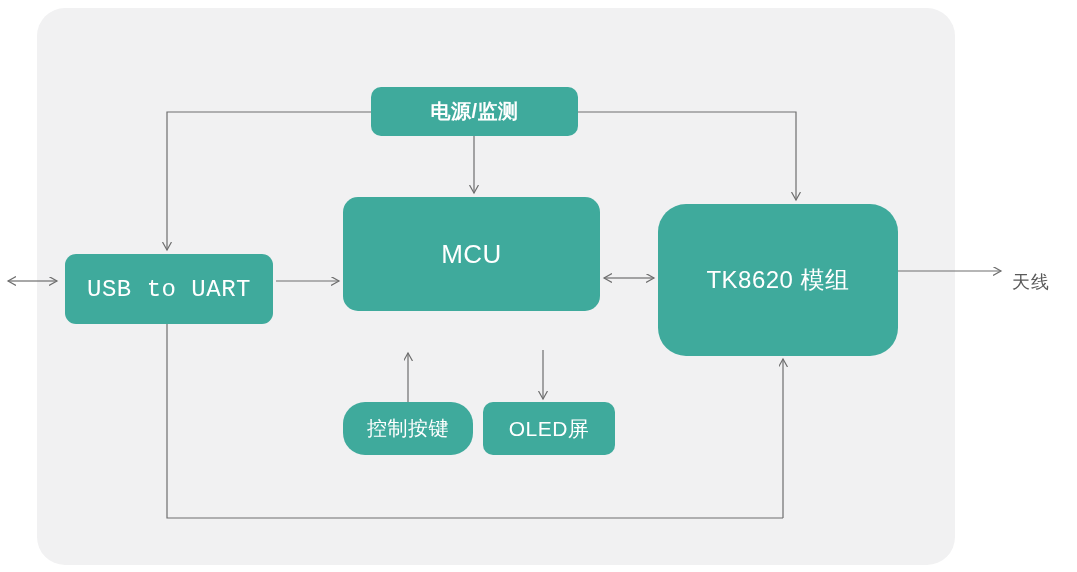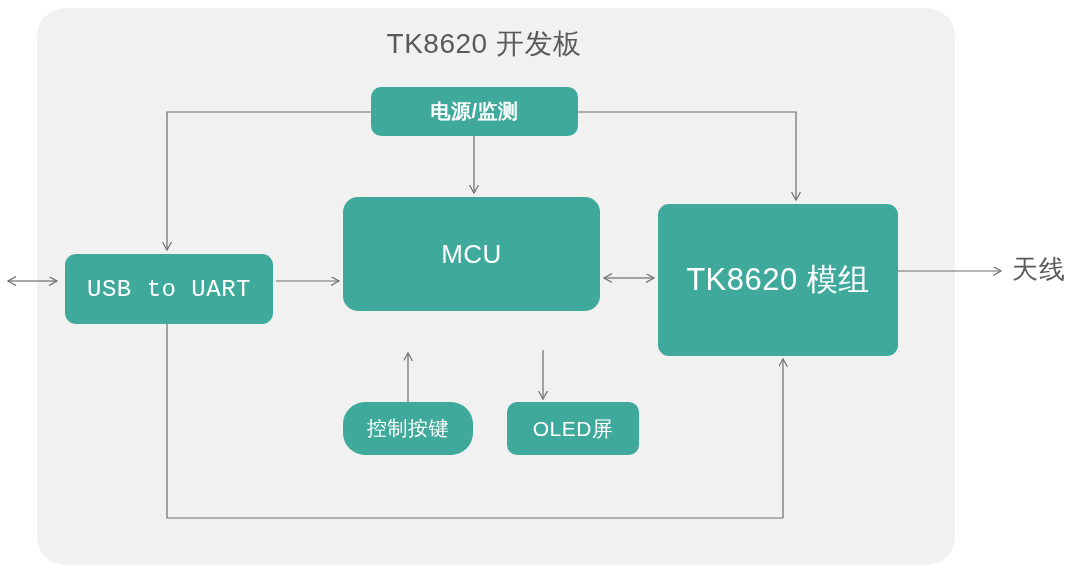--- a/index.html
+++ b/index.html
@@ -41,29 +41,29 @@
     color: var(--node-text, #ffffff);
     display: flex;
     align-items: center;
     justify-content: center;
     text-align: center;
     letter-spacing: 0.5px;
   }
   .node-power   { left: 371px; top:  87px; width: 207px; height: 49px;  border-radius: 10px; font-size: 20px; font-weight: bold; }
   .node-usb     { left:  65px; top: 254px; width: 208px; height: 70px;  border-radius: 11px; font-size: 24px; font-family: Liberation Mono, monospace; }
   .node-mcu     { left: 343px; top: 197px; width: 257px; height: 114px; border-radius: 15px; font-size: 26px; }
-  .node-module  { left: 658px; top: 204px; width: 240px; height: 152px; border-radius: 11px; font-size: 31px; }
+  .node-module  { left: 658px; top: 204px; width: 240px; height: 152px; border-radius: 28px; font-size: 24px; }
   .node-buttons { left: 343px; top: 402px; width: 130px; height: 53px;  border-radius: 22px; font-size: 20px; }
-  .node-oled    { left: 507px; top: 402px; width: 132px; height: 53px;  border-radius: 10px; font-size: 21px; }
+  .node-oled    { left: 483px; top: 402px; width: 132px; height: 53px;  border-radius: 10px; font-size: 21px; }
   .antenna-label {
     position: absolute;
     left: 1012px;
-    top: 252px;
+    top: 270px;
     width: 65px;
-    font-size: 26px;
+    font-size: 18px;
     color: var(--text-dark, #595959);
     letter-spacing: 1px;
   }
   svg.connectors {
     position: absolute;
     left: 0;
     top: 0;
     width: 1077px;
     height: 572px;
     pointer-events: none;
@@ -74,21 +74,20 @@
     stroke-width: 1.2;
   }
 </style>
 </head>
 <body>
 
 <div class="stage">
 
   <div class="board"></div>
 
-  <div class="diagram-title">TK8620 开发板</div>
 
   <svg class="connectors" viewBox="0 0 1077 572" xmlns="http://www.w3.org/2000/svg">
     <defs>
       <marker id="arrow" markerWidth="12" markerHeight="12" refX="8" refY="4.5" orient="auto" markerUnits="userSpaceOnUse">
         <path d="M0,0 L8,4.5 L0,9" fill="none" stroke="#6e6e6e" stroke-width="1.2"></path>
       </marker>
     </defs>
 
     <path d="M 371,112 L 167,112 L 167,250" marker-end="url(#arrow)"></path>
 

